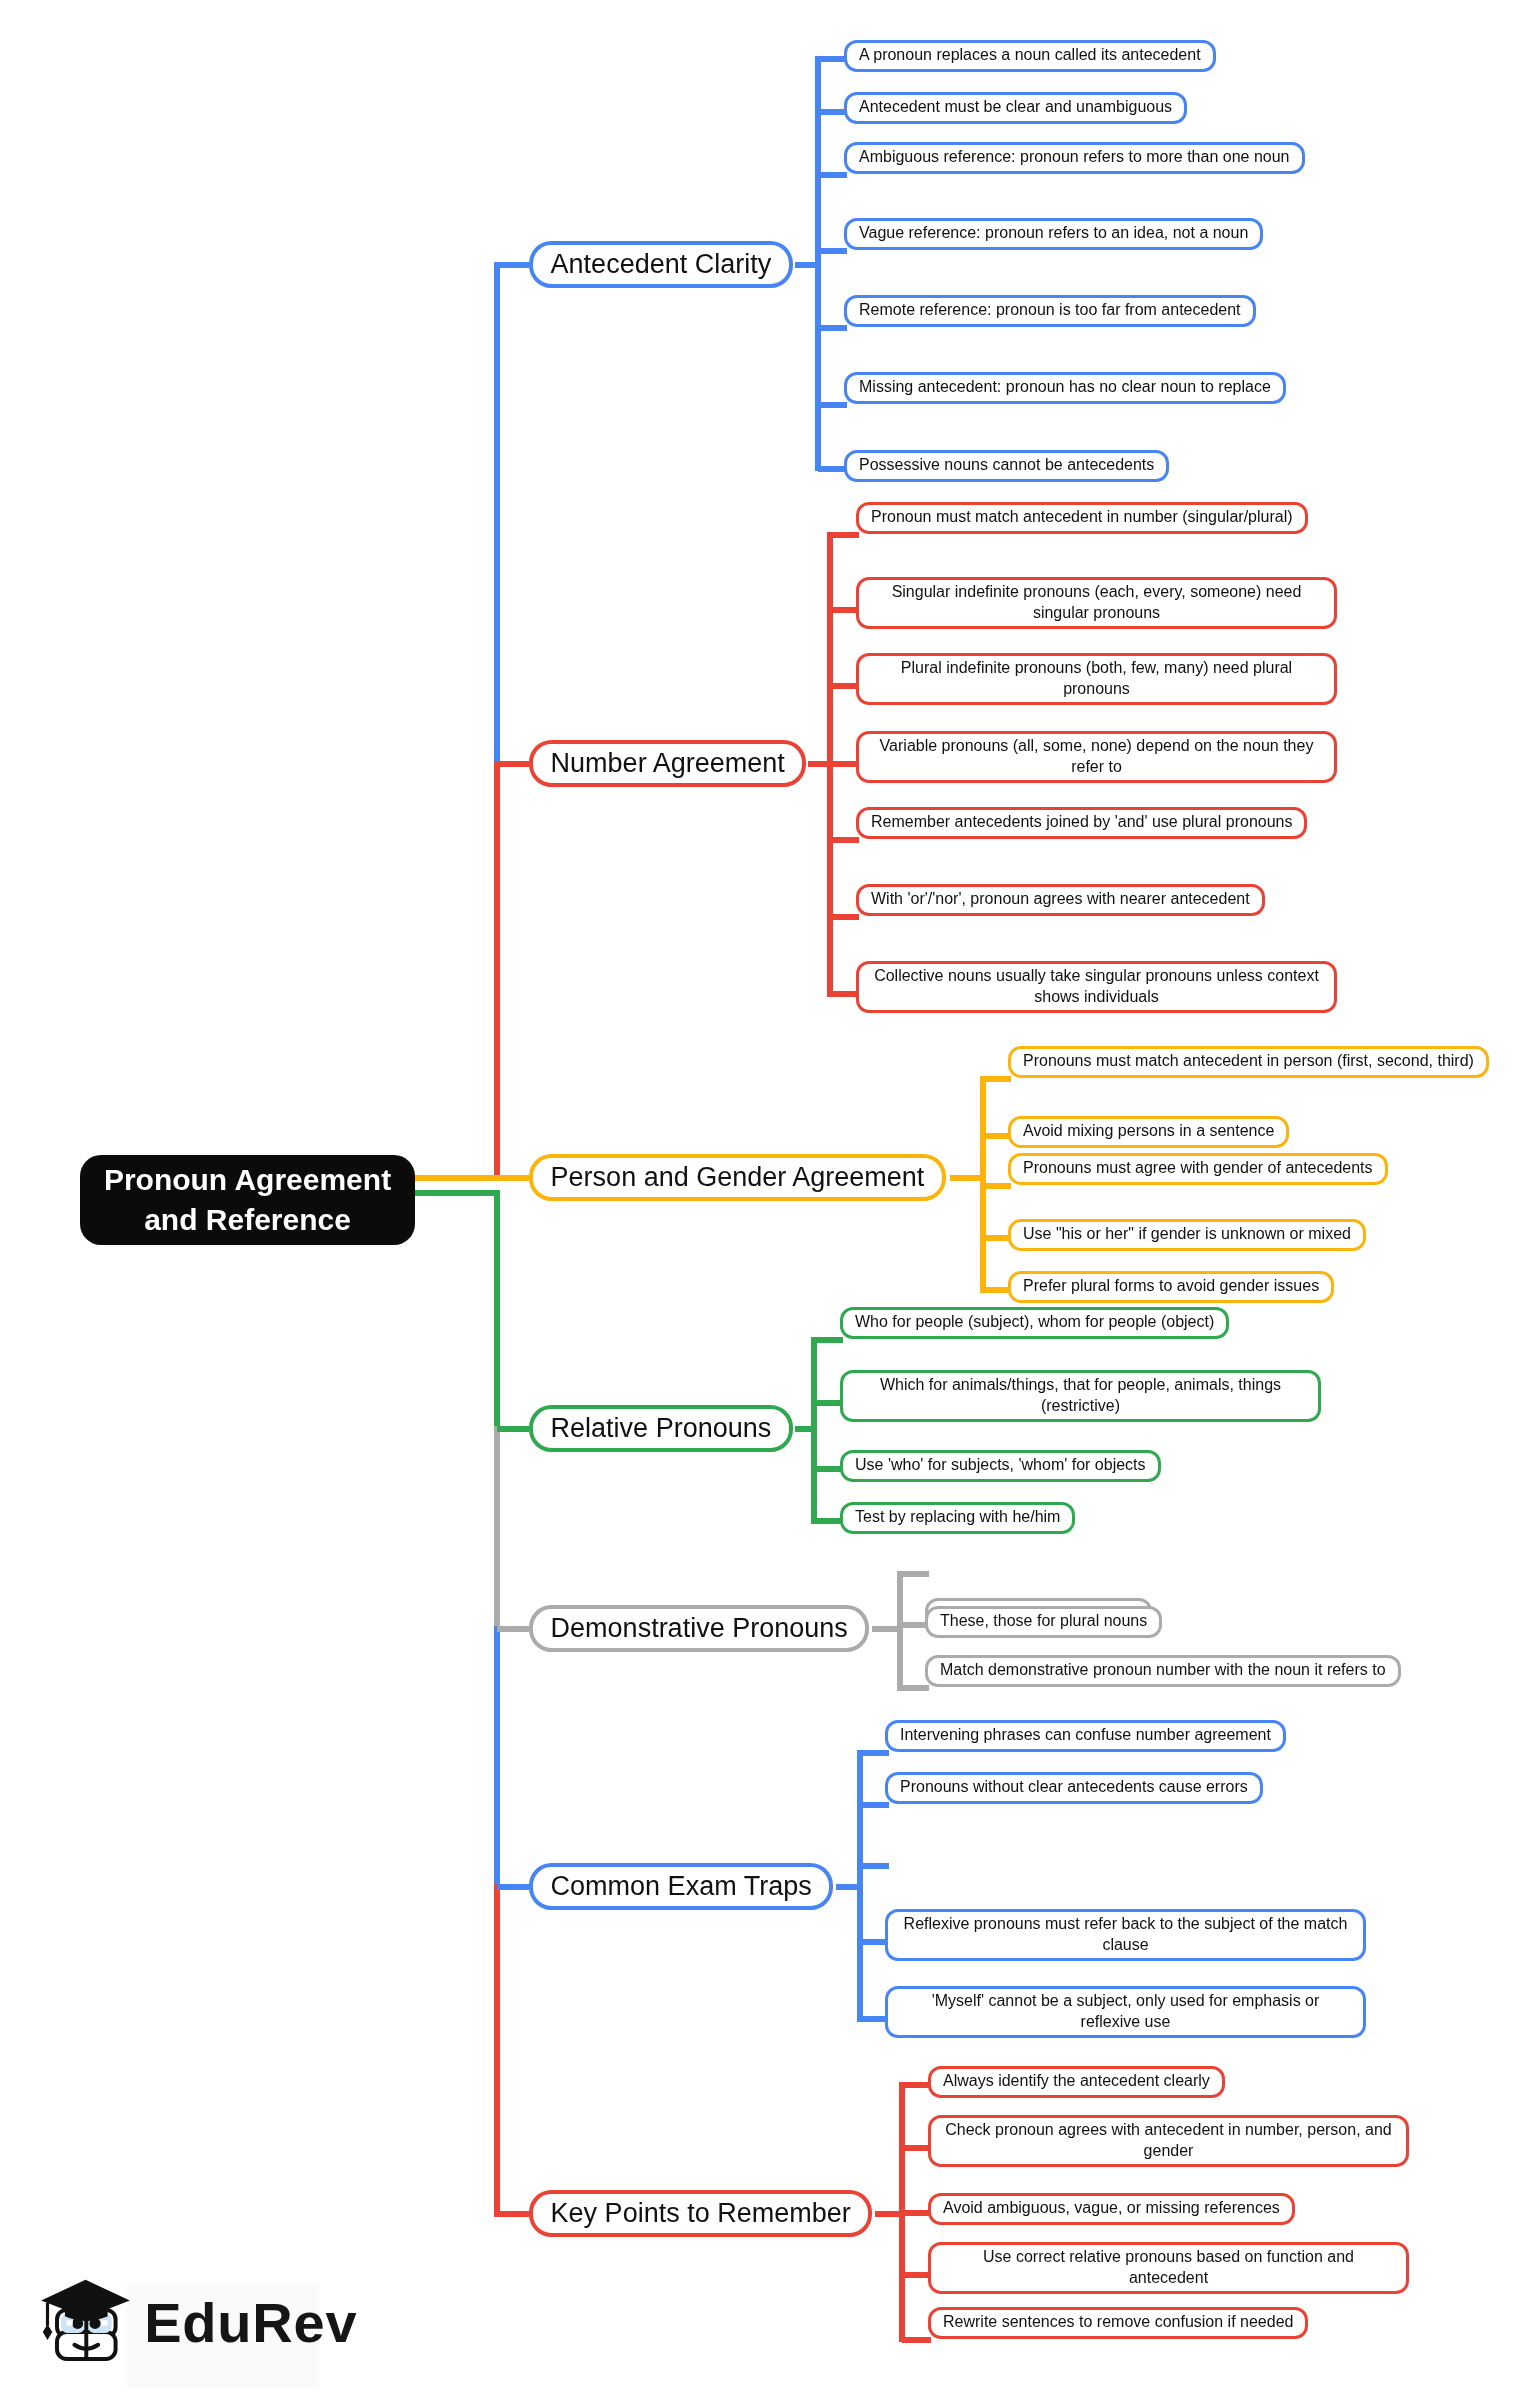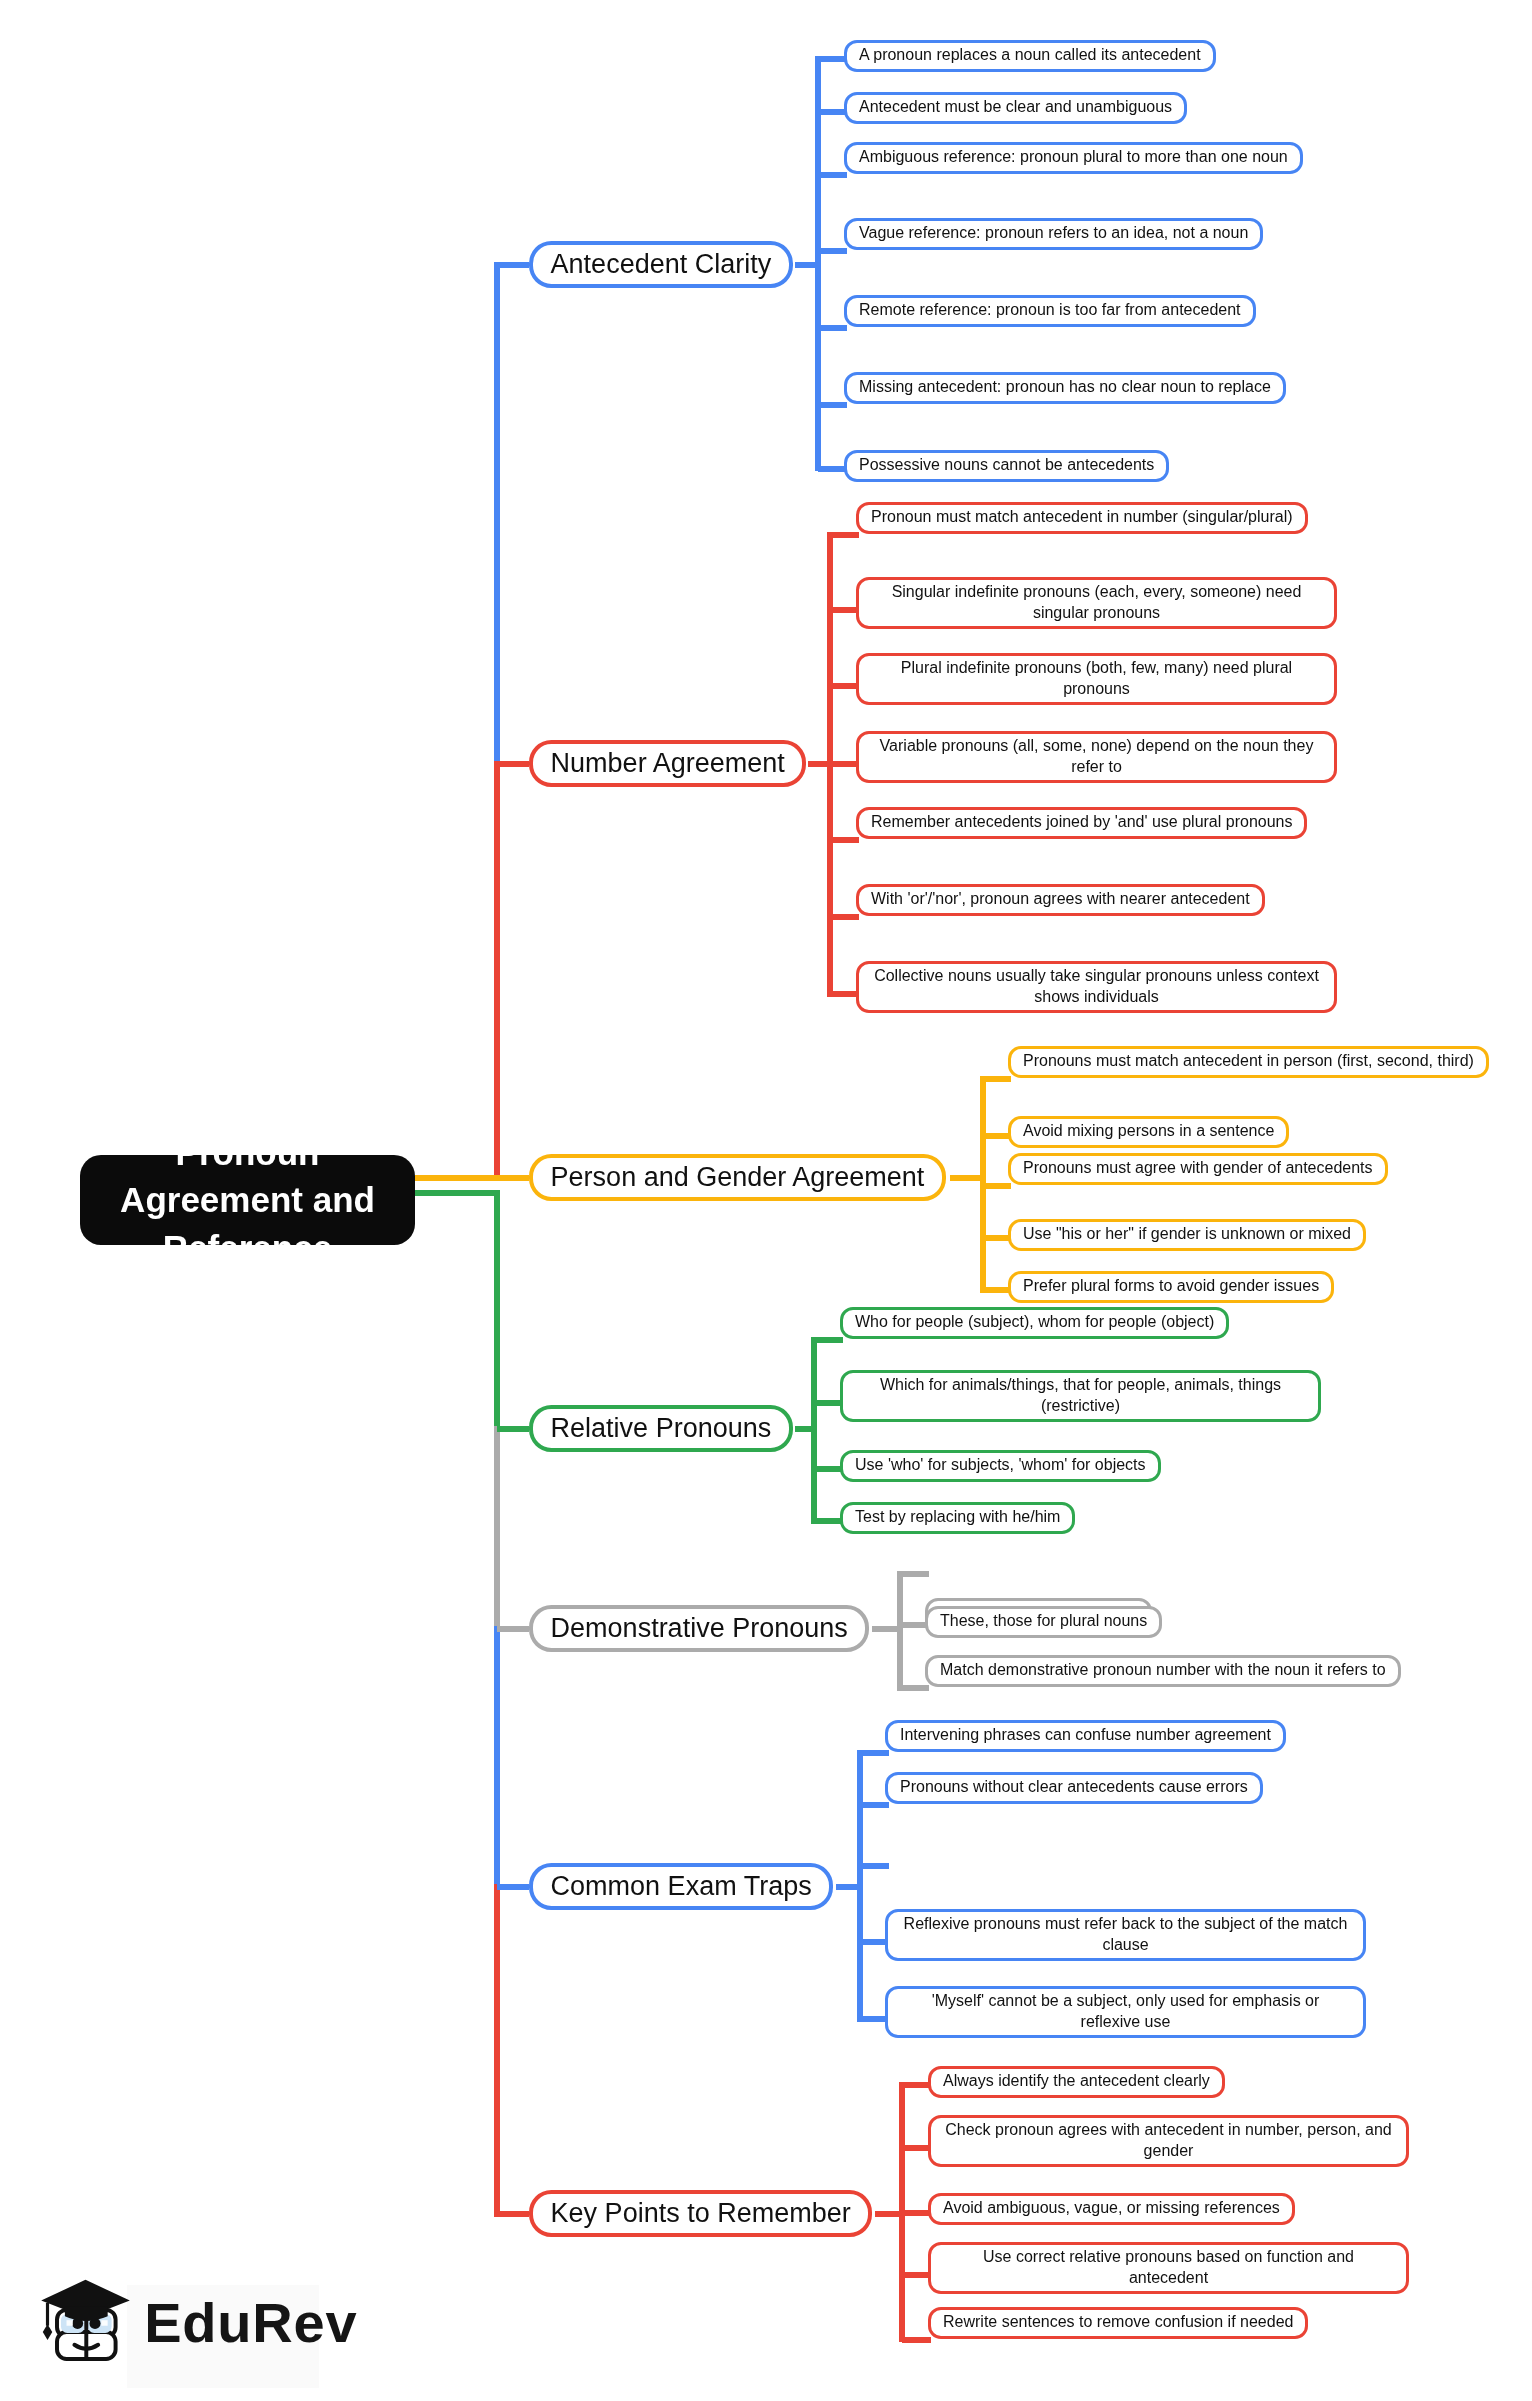--- a/index.html
+++ b/index.html
@@ -3,21 +3,21 @@
 <meta charset="utf-8">
 <style>
   html,body{margin:0;padding:0;background:#ffffff;}
   body{font-family:"Liberation Sans","DejaVu Sans",sans-serif;}
   #canvas{position:relative;width:1532px;height:2401px;background:#ffffff;overflow:hidden;}
   .line{position:absolute;}
   .root-node{
     position:absolute;left:80px;top:1155px;width:335px;height:90px;
     background:#0b0b0b;border-radius:21px;color:#ffffff;
     display:flex;align-items:center;justify-content:center;text-align:center;
-    font-size:35px;font-weight:bold;line-height:1.35;padding:0 8px;box-sizing:border-box;
+    font-size:30px;font-weight:bold;line-height:1.35;padding:0 8px;box-sizing:border-box;
   }
   .branch-label{
     position:absolute;background:#ffffff;border:4px solid #000;border-radius:22.4px;
     padding:3.2px 17.6px;font-size:27px;font-weight:400;color:#111;white-space:nowrap;
     line-height:1.2;z-index:3;
   }
   .leaf-node{
     position:absolute;background:#ffffff;border:3.6px solid #000;border-radius:13px;
     padding:2.4px 12px;font-size:16px;color:#111;line-height:1.3;text-align:center;
     max-width:481px;box-sizing:border-box;z-index:3;
@@ -71,21 +71,21 @@
     <div class="line" style="left: 415px; top: 1175px; width: 114px; height: 5.6px; background: rgb(251, 180, 12); z-index: 1;"></div>
     <div class="line" style="left: 415px; top: 1190px; width: 85px; height: 5.6px; background: rgb(47, 168, 79); z-index: 1;"></div>
     <div class="branch-label" style="border-color: rgb(71, 133, 244); left: 529px; top: 241px;">Antecedent Clarity</div>
     <div class="line" style="left: 497px; top: 262px; width: 32px; height: 5.6px; background: rgb(71, 133, 244); z-index: 1;"></div>
     <div class="line" style="left: 795px; top: 262px; width: 26px; height: 5.6px; background: rgb(71, 133, 244); z-index: 1;"></div>
     <div class="line" style="left: 815px; top: 56px; width: 5.6px; height: 415px; background: rgb(71, 133, 244); z-index: 1;"></div>
     <div class="leaf-node" style="border-color: rgb(71, 133, 244); left: 844px; top: 40px;">A pronoun replaces a noun called its antecedent</div>
     <div class="line" style="left: 818px; top: 56px; width: 29px; height: 5.6px; background: rgb(71, 133, 244); z-index: 1;"></div>
     <div class="leaf-node" style="border-color: rgb(71, 133, 244); left: 844px; top: 92px;">Antecedent must be clear and unambiguous</div>
     <div class="line" style="left: 818px; top: 109px; width: 29px; height: 5.6px; background: rgb(71, 133, 244); z-index: 1;"></div>
-    <div class="leaf-node" style="border-color: rgb(71, 133, 244); left: 844px; top: 142px;">Ambiguous reference: pronoun plural to more than one noun</div>
+    <div class="leaf-node" style="border-color: rgb(71, 133, 244); left: 844px; top: 142px;">Ambiguous reference: pronoun refers to more than one noun</div>
     <div class="line" style="left: 818px; top: 172px; width: 29px; height: 5.6px; background: rgb(71, 133, 244); z-index: 1;"></div>
     <div class="leaf-node" style="border-color: rgb(71, 133, 244); left: 844px; top: 218px;">Vague reference: pronoun refers to an idea, not a noun</div>
     <div class="line" style="left: 818px; top: 248px; width: 29px; height: 5.6px; background: rgb(71, 133, 244); z-index: 1;"></div>
     <div class="leaf-node" style="border-color: rgb(71, 133, 244); left: 844px; top: 295px;">Remote reference: pronoun is too far from antecedent</div>
     <div class="line" style="left: 818px; top: 325px; width: 29px; height: 5.6px; background: rgb(71, 133, 244); z-index: 1;"></div>
     <div class="leaf-node" style="border-color: rgb(71, 133, 244); left: 844px; top: 372px;">Missing antecedent: pronoun has no clear noun to replace</div>
     <div class="line" style="left: 818px; top: 402px; width: 29px; height: 5.6px; background: rgb(71, 133, 244); z-index: 1;"></div>
     <div class="leaf-node" style="border-color: rgb(71, 133, 244); left: 844px; top: 450px;">Possessive nouns cannot be antecedents</div>
     <div class="line" style="left: 818px; top: 466px; width: 29px; height: 5.6px; background: rgb(71, 133, 244); z-index: 1;"></div>
     <div class="branch-label" style="border-color: rgb(234, 67, 53); left: 529px; top: 740px;">Number Agreement</div>

